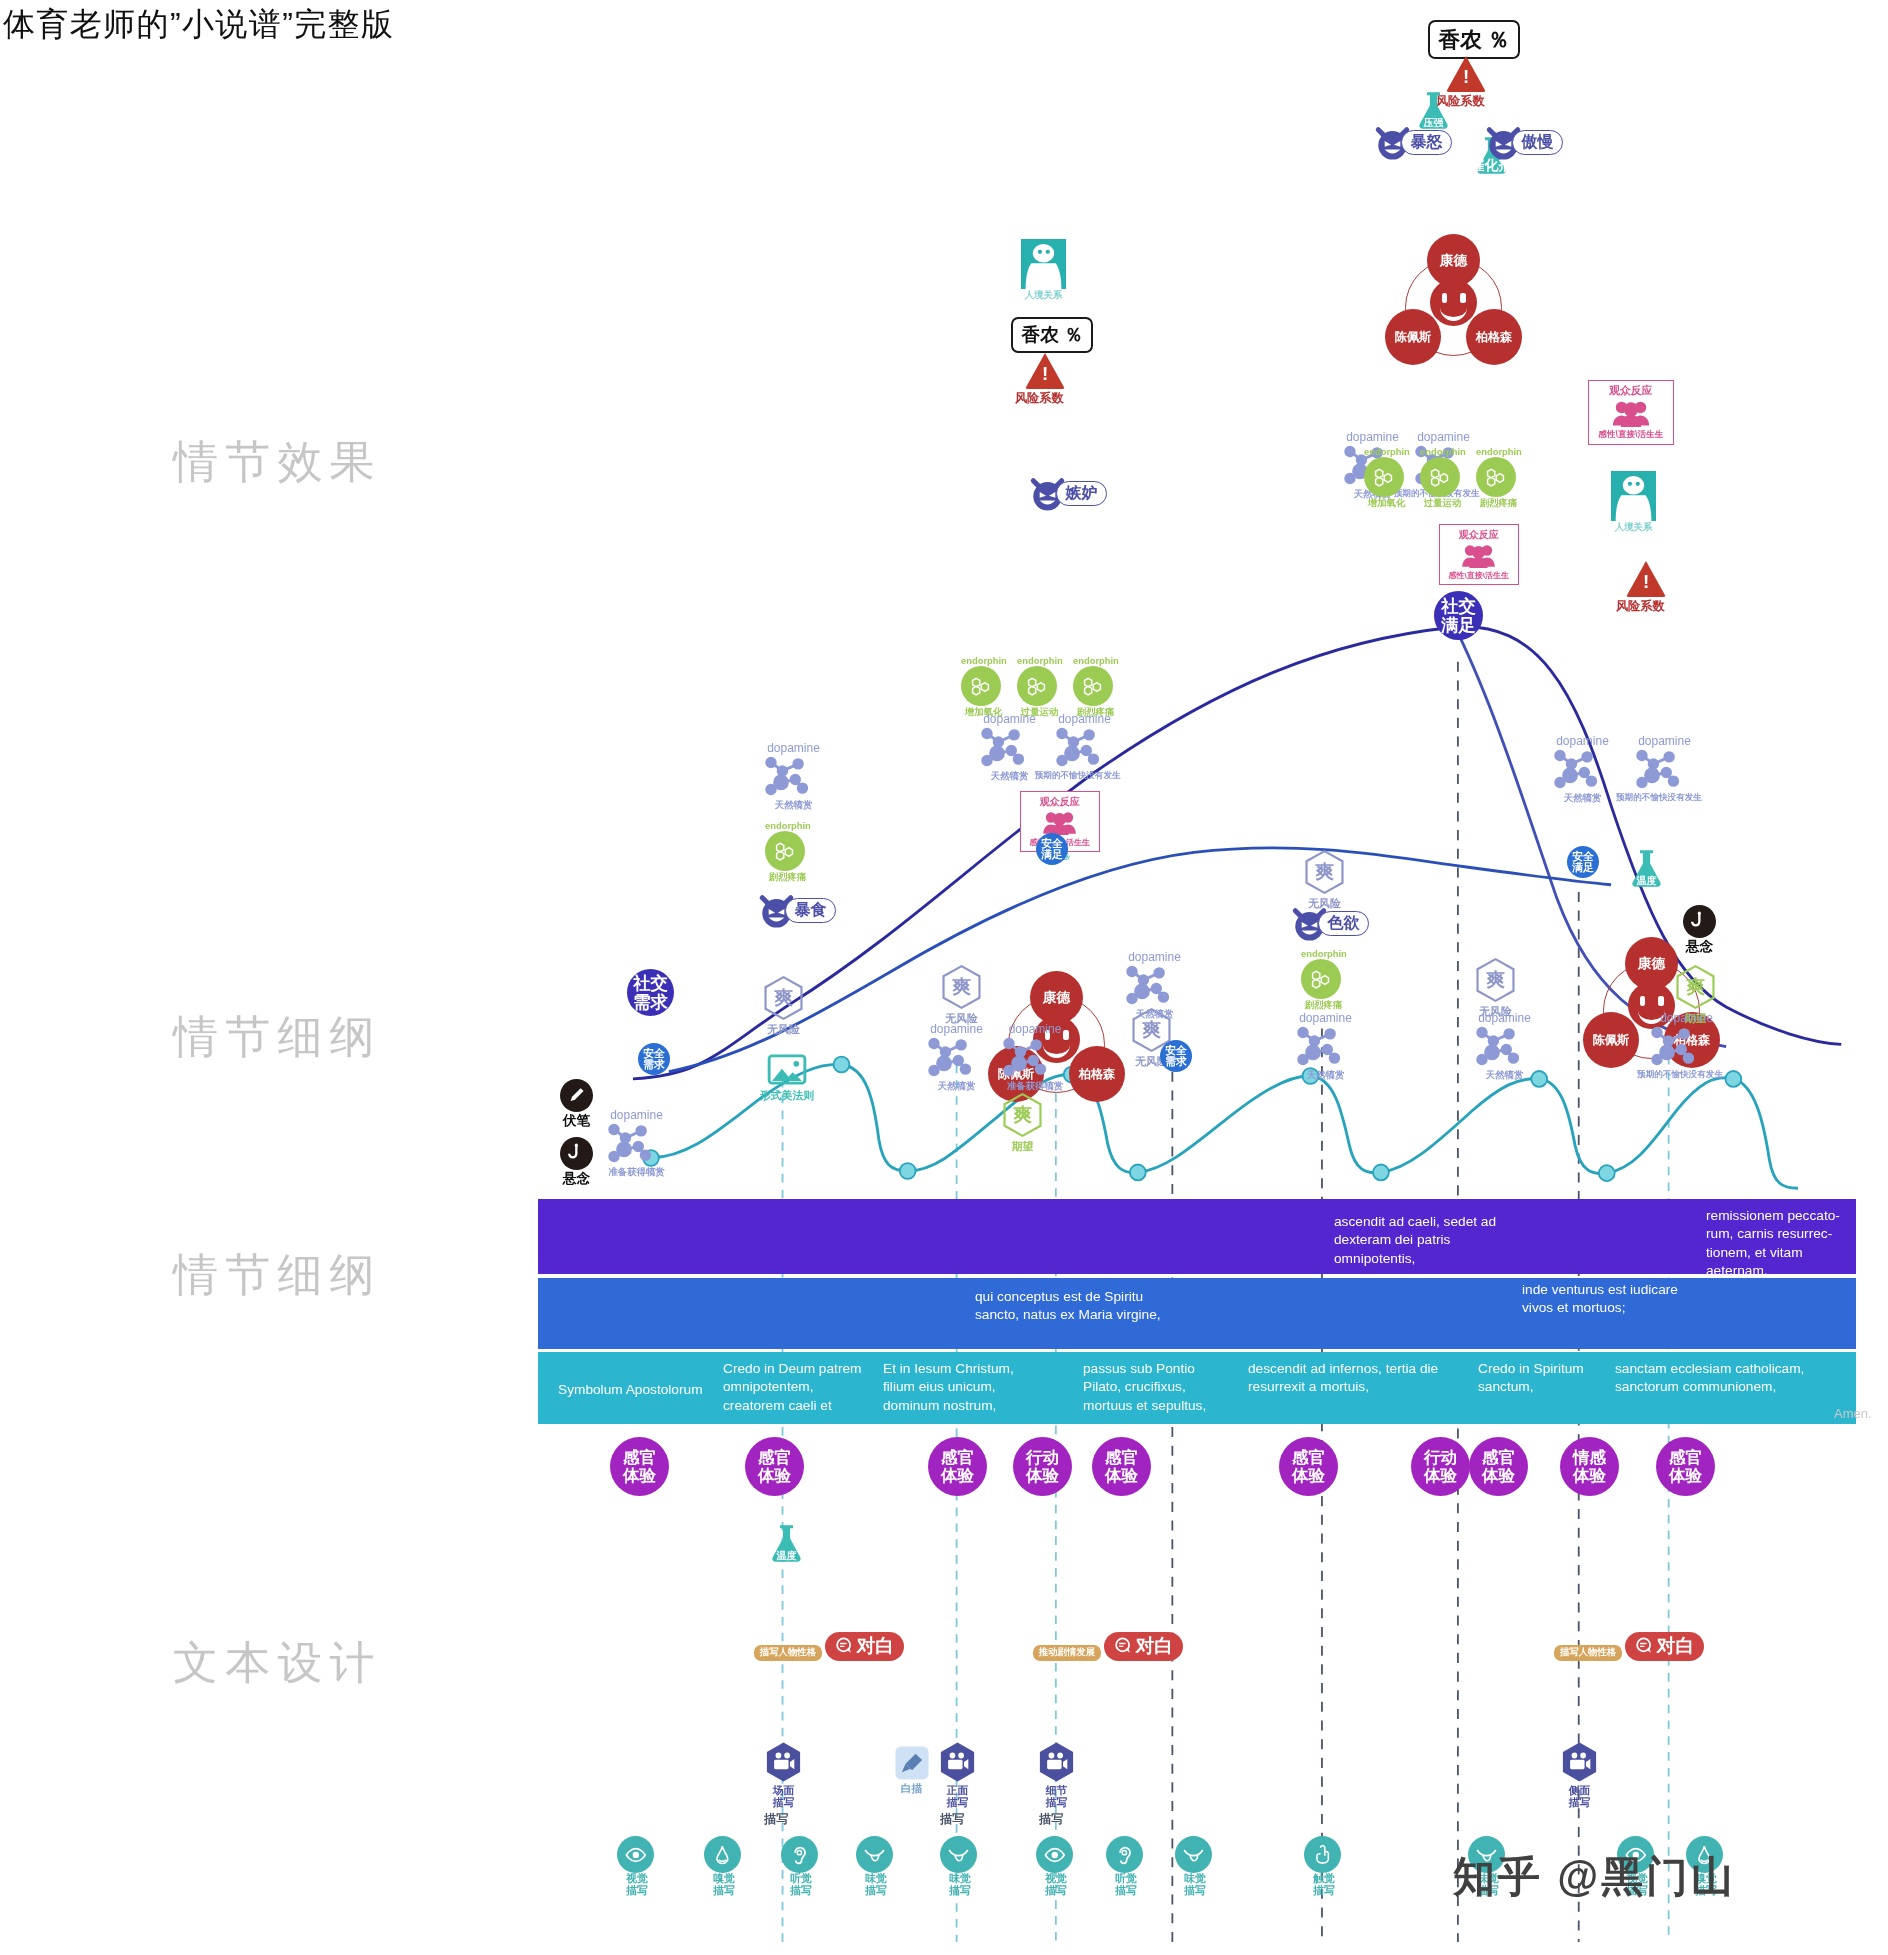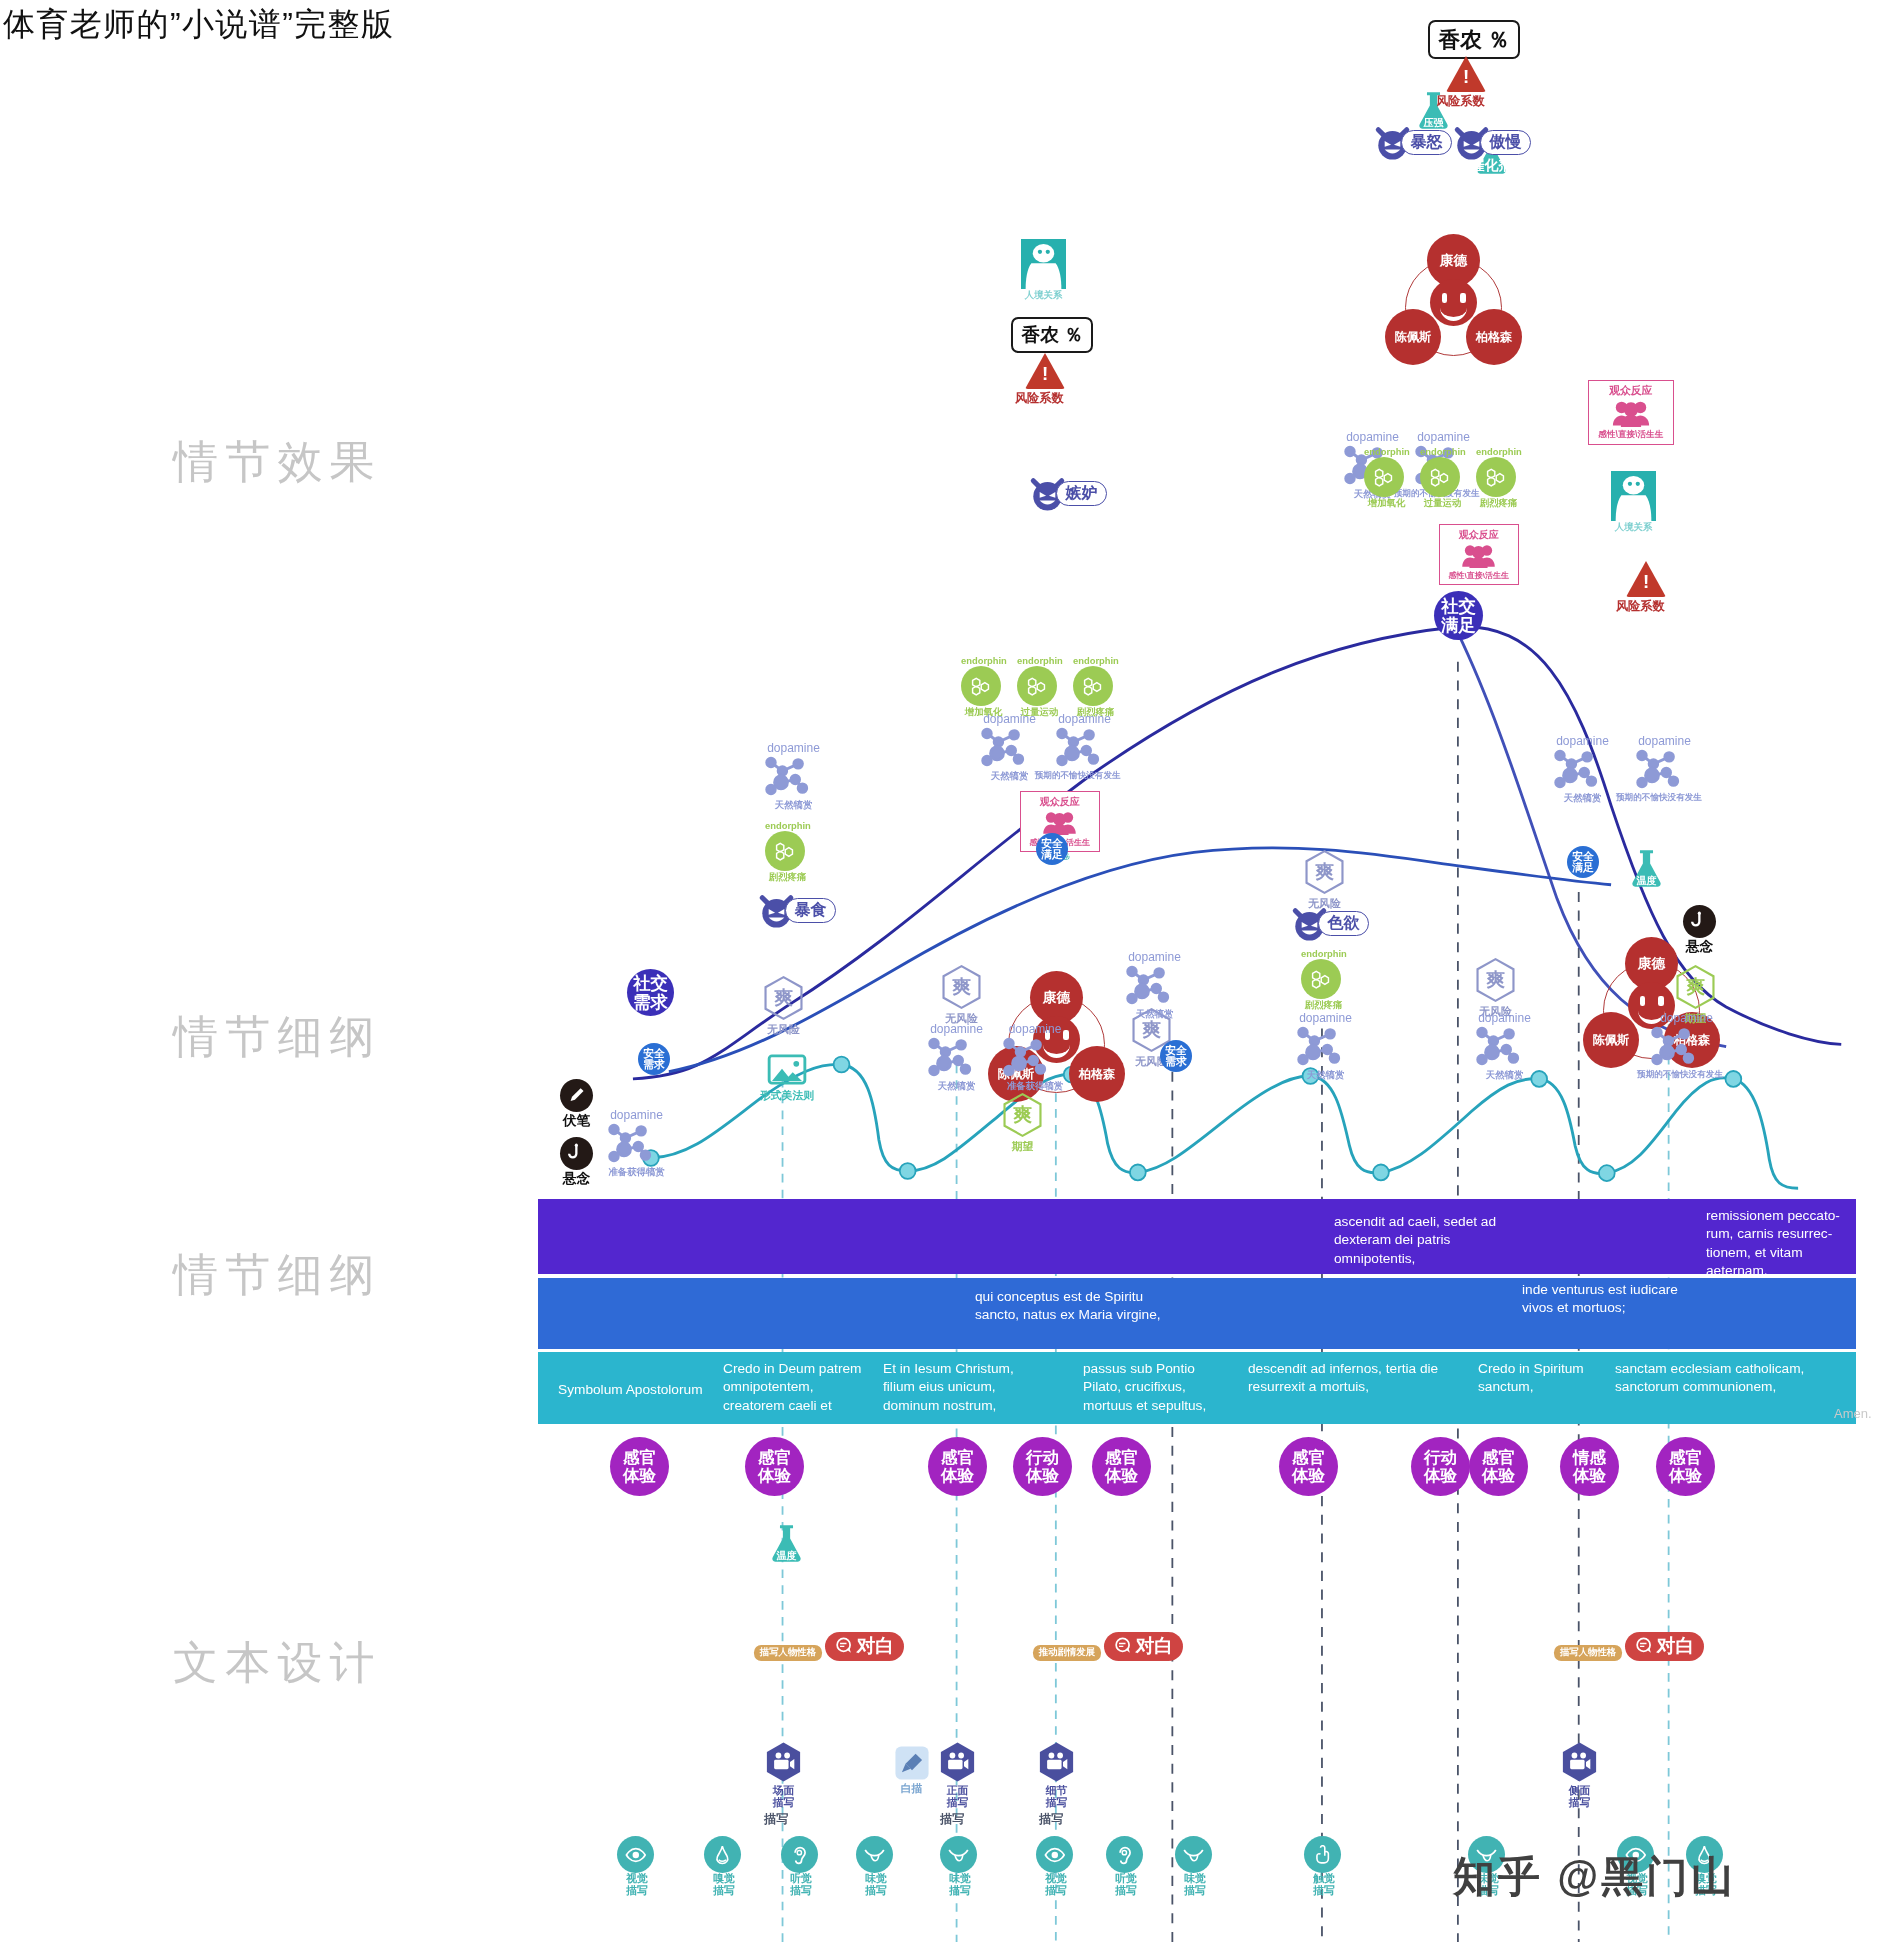--- a/index.html
+++ b/index.html
@@ -148,21 +148,21 @@
 <div class="abs devil" style="left:1374px;top:124px;">
   <div class="face"><svg width="37" height="37" viewBox="0 0 52 52">
         <path d="M6 8l8 8M46 8l-8 8" stroke="#4b4fa8" stroke-width="7" fill="none" stroke-linecap="round"></path>
         <circle cx="26" cy="30" r="20" fill="#4b4fa8"></circle>
         <path d="M15 24l9 5-9 3z" fill="#fff"></path>
         <path d="M37 24l-9 5 9 3z" fill="#fff"></path>
         <path d="M15 36q11 11 22 0z" fill="#fff"></path>
       </svg></div>
   <div class="pill">暴怒</div>
 </div>
-<div class="abs devil" style="left:1453px;top:124px;">
+<div class="abs devil" style="left:1485px;top:124px;">
   <div class="face"><svg width="37" height="37" viewBox="0 0 52 52">
         <path d="M6 8l8 8M46 8l-8 8" stroke="#4b4fa8" stroke-width="7" fill="none" stroke-linecap="round"></path>
         <circle cx="26" cy="30" r="20" fill="#4b4fa8"></circle>
         <path d="M15 24l9 5-9 3z" fill="#fff"></path>
         <path d="M37 24l-9 5 9 3z" fill="#fff"></path>
         <path d="M15 36q11 11 22 0z" fill="#fff"></path>
       </svg></div>
   <div class="pill">傲慢</div>
 </div>
 

